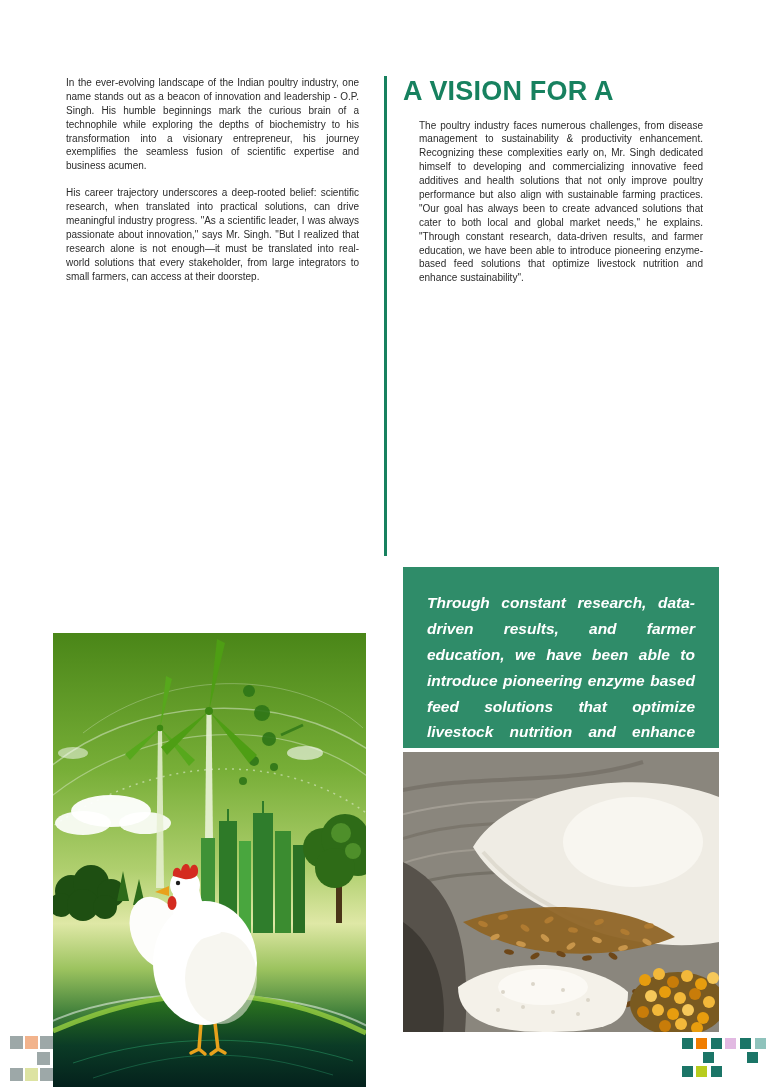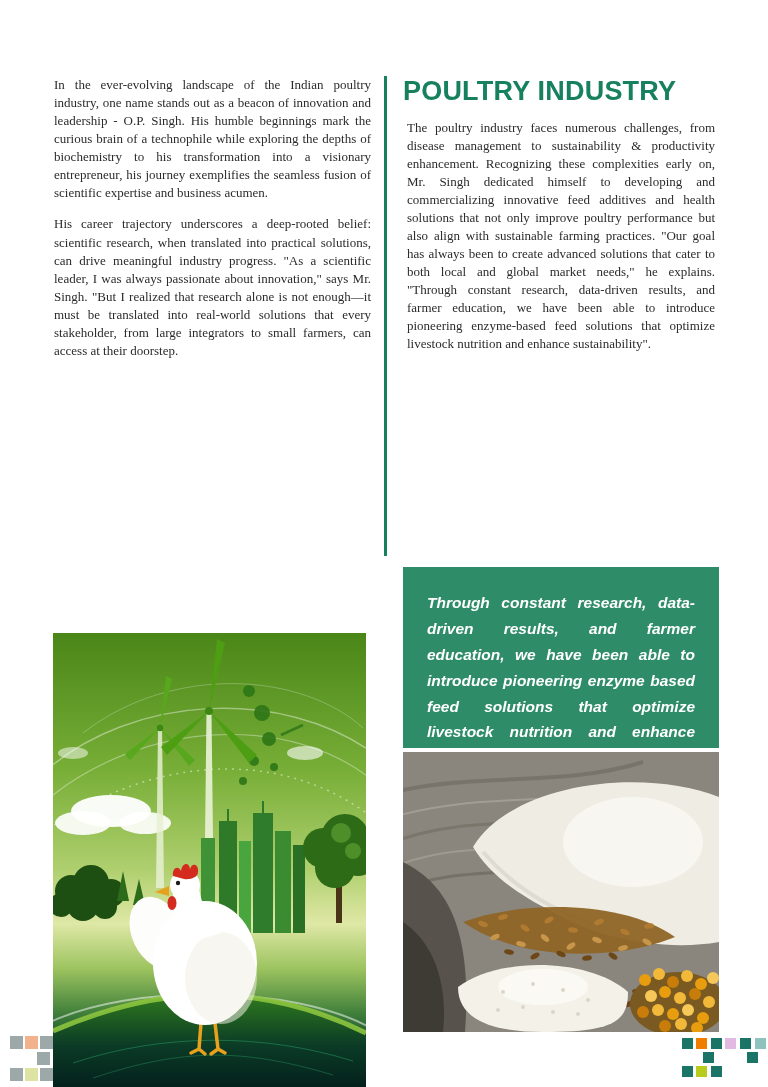--- a/index.html
+++ b/index.html
@@ -4,21 +4,21 @@
 <style>
   html,body{margin:0;padding:0;background:#e8e8e8;}
   .page{
     position:relative;width:768px;height:1087px;margin:0 auto;
     background:#ffffff;overflow:hidden;
     font-family:"Liberation Sans","DejaVu Sans",sans-serif;
     color:var(--text,#2b2b2b);
   }
   .left-col{position:absolute;left:50px;top:76px;width:325px;}
   .right-col{position:absolute;left:403px;top:76px;width:316px;}
-  p.body{font-size:13px;line-height:1.39;text-align:justify;margin:0 4px 13px;color:var(--text,#2b2b2b);font-family:Liberation Serif, serif;}
+  p.body{font-size:10px;line-height:1.39;text-align:justify;margin:0 16px 13px;color:var(--text,#2b2b2b);}
   .vision-heading{margin:0 0 12px;color:var(--accent,#17815F);font-weight:bold;font-size:27px;line-height:1.13;letter-spacing:.2px;}
   .vision-heading span{display:block;}
   .divider{position:absolute;left:384px;top:76px;width:3px;height:480px;background:var(--accent,#17815F);}
   .quote-box{
     position:absolute;left:403px;top:567px;width:316px;height:181px;
     background:var(--quote-bg,#2F8C69);box-sizing:border-box;padding:23px 24px;
   }
   .quote-box p{margin:0;color:#ffffff;font-weight:bold;font-style:italic;font-size:15.5px;line-height:1.67;text-align:justify;}
   .photo{position:absolute;overflow:hidden;}
   .photo svg{display:block;width:100%;height:100%;}
@@ -46,21 +46,21 @@
 
   <div class="left-col">
     <p class="body">In the ever-evolving landscape of the Indian poultry industry, one name stands out as a beacon of innovation and leadership - O.P. Singh. His humble beginnings mark the curious brain of a technophile while exploring the depths of biochemistry to his transformation into a visionary entrepreneur, his journey exemplifies the seamless fusion of scientific expertise and business acumen.</p>
     <p class="body">His career trajectory underscores a deep-rooted belief: scientific research, when translated into practical solutions, can drive meaningful industry progress. "As a scientific leader, I was always passionate about innovation," says Mr. Singh. "But I realized that research alone is not enough—it must be translated into real-world solutions that every stakeholder, from large integrators to small farmers, can access at their doorstep.</p>
   </div>
 
   <div class="divider"></div>
 
   <div class="right-col">
     <h1 class="vision-heading">
-      <span>POULTRY INDUSTRY</span>
+      <span>A VISION FOR A</span>
     </h1>
     <p class="body">The poultry industry faces numerous challenges, from disease management to sustainability &amp; productivity enhancement. Recognizing these complexities early on, Mr. Singh dedicated himself to developing and commercializing innovative feed additives and health solutions that not only improve poultry performance but also align with sustainable farming practices. "Our goal has always been to create advanced solutions that cater to both local and global market needs," he explains. "Through constant research, data-driven results, and farmer education, we have been able to introduce pioneering enzyme-based feed solutions that optimize livestock nutrition and enhance sustainability".</p>
   </div>
 
   <div class="quote-box">
     <p>Through constant research, data-driven results, and farmer education, we have been able to introduce pioneering enzyme based feed solutions that optimize livestock nutrition and enhance sustainability.</p>
   </div>
 
   <div class="photo chicken-photo">
     <svg viewBox="0 0 313 454" preserveAspectRatio="none">

